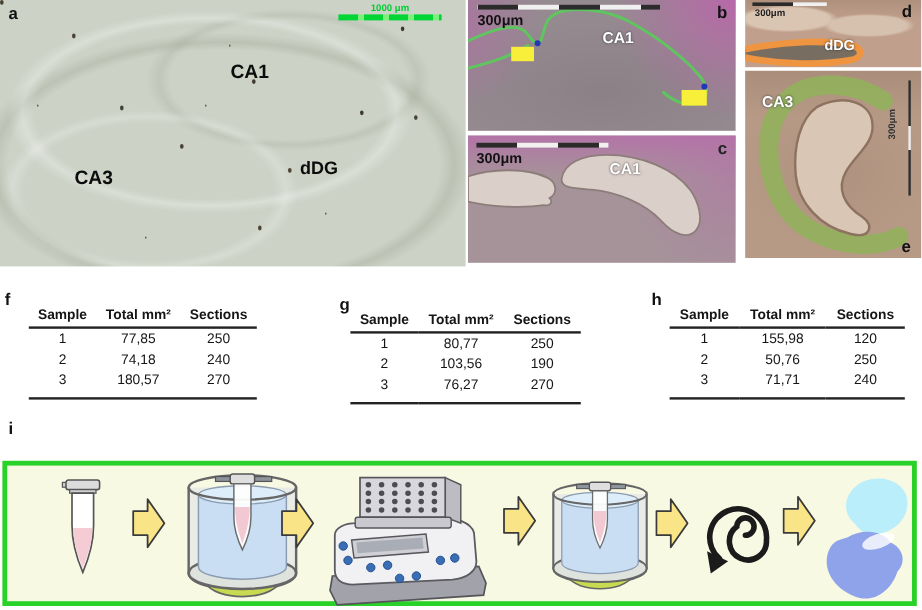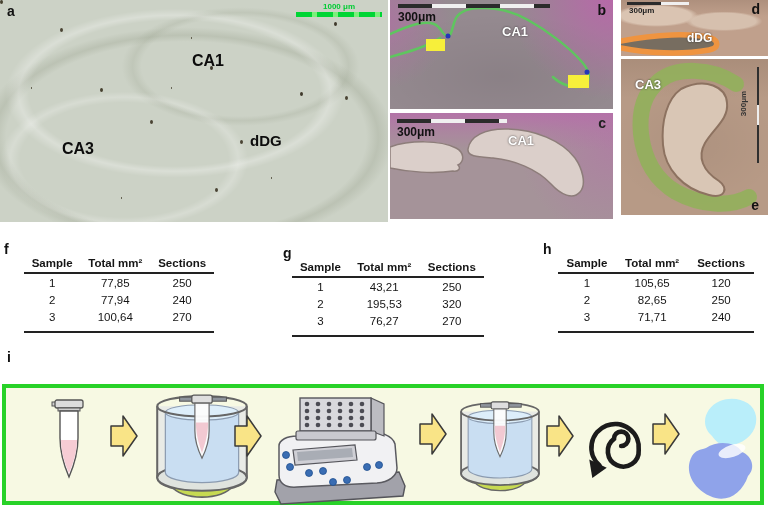--- a/index.html
+++ b/index.html
@@ -21,21 +21,21 @@
   .speck { position:absolute; width:3px; height:4px; border-radius:50%; background:#46412f;
     box-shadow: 60px 28px 0 0 #4a4434, 100px 88px 0 0 #46412f, 150px 120px 0 0 #4a4434,
       190px 36px 0 -1px #46412f, 210px 66px 0 0 #3f3a2c, 240px 140px 0 0 #4a4434,
       270px 176px 0 -1px #46412f, 300px 92px 0 0 #3f3a2c, 334px 22px 0 0 #3f3a2c,
       345px 96px 0 0 #4a4434, 120px 196px 0 -1px #46412f, 215px 188px 0 0 #4a4434,
       30px 86px 0 -1px #46412f, 170px 86px 0 -1px #4a4434; }
   .region-label { position:absolute; font-weight:bold; color:#0c0c0c; }
   #label-ca1-a { left:192px; top:52px; font-size:16px; }
   #label-ca3-a { left:62px;  top:140px; font-size:16px; }
   #label-ddg-a { left:250px; top:132px; font-size:15px; }
-  #scalebar-a { position:absolute; right:6px; top:2px; width:86px; text-align:center; }
+  #scalebar-a { position:absolute; right:20px; top:2px; width:86px; text-align:center; }
   #scalebar-a .sb-text { font-size:8px; font-weight:bold; color:#00cc33; display:block; }
   #scalebar-a .sb-bar { height:5px; margin-top:1px;
     background:repeating-linear-gradient(90deg,#00d535 0 16px,#7bf07b 16px 21px); }
 
   
   #panel-b { left:390px; top:0; width:223px; height:109px;
     background-color:#958a90;
     background-image:
       radial-gradient(circle at 100% -5%, rgba(196,92,178,0.75), rgba(196,92,178,0) 42%),
       radial-gradient(circle at -4% 18%, rgba(196,92,178,0.45), rgba(196,92,178,0) 28%),
@@ -181,75 +181,75 @@
     </tr>
       </thead>
     <tbody>
       <tr>
         <td>1</td>
         <td>77,85</td>
         <td>250</td>
         </tr>
       <tr>
         <td>2</td>
-        <td>77,94</td>
+        <td>74,18</td>
         <td>240</td>
         </tr>
       <tr>
         <td>3</td>
-        <td>100,64</td>
+        <td>180,57</td>
         <td>270</td>
         </tr>
     </tbody>
   </table>
 
   <table id="table-g" class="area">
     <thead>
         <tr>
       <th>Sample</th>
       <th>Total mm²</th>
       <th>Sections</th>
     </tr>
       </thead>
     <tbody>
       <tr>
         <td>1</td>
-        <td>43,21</td>
+        <td>80,77</td>
         <td>250</td>
         </tr>
       <tr>
         <td>2</td>
-        <td>195,53</td>
-        <td>320</td>
+        <td>103,56</td>
+        <td>190</td>
         </tr>
       <tr>
         <td>3</td>
         <td>76,27</td>
         <td>270</td>
         </tr>
     </tbody>
   </table>
 
   <table id="table-h" class="area">
     <thead>
         <tr>
       <th>Sample</th>
       <th>Total mm²</th>
       <th>Sections</th>
     </tr>
       </thead>
     <tbody>
       <tr>
         <td>1</td>
-        <td>105,65</td>
+        <td>155,98</td>
         <td>120</td>
         </tr>
       <tr>
         <td>2</td>
-        <td>82,65</td>
+        <td>50,76</td>
         <td>250</td>
         </tr>
       <tr>
         <td>3</td>
         <td>71,71</td>
         <td>240</td>
         </tr>
     </tbody>
   </table>
 

